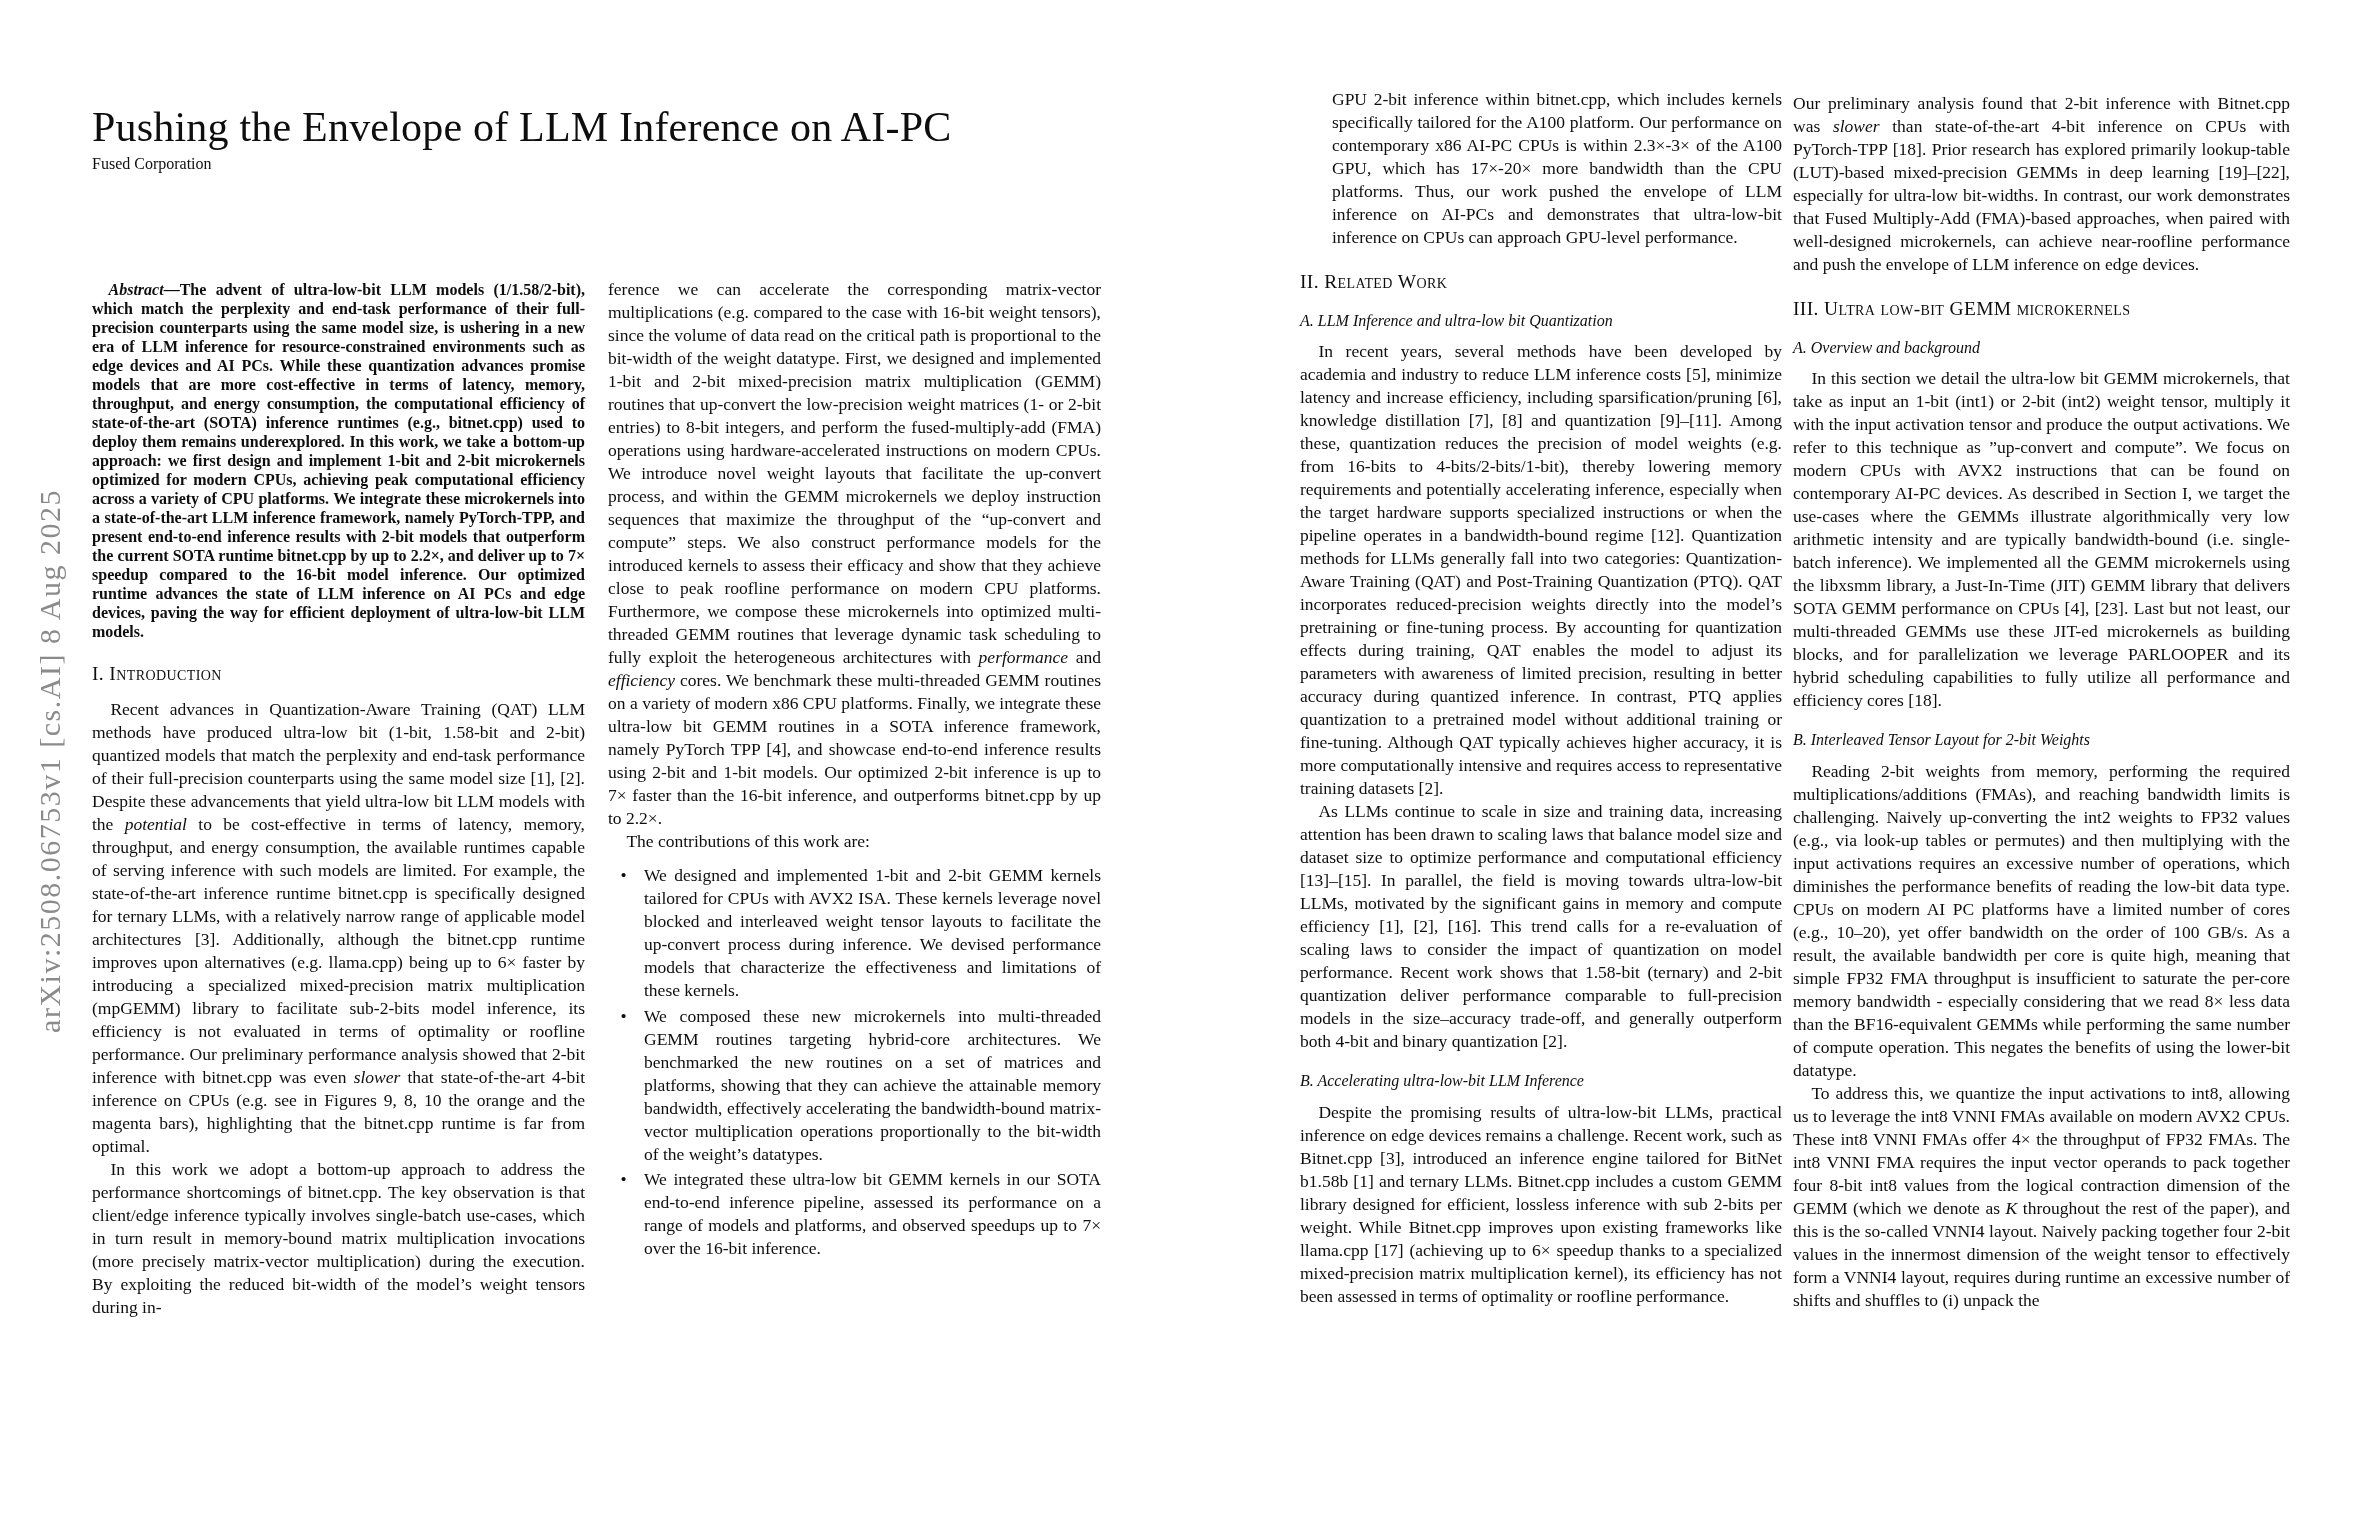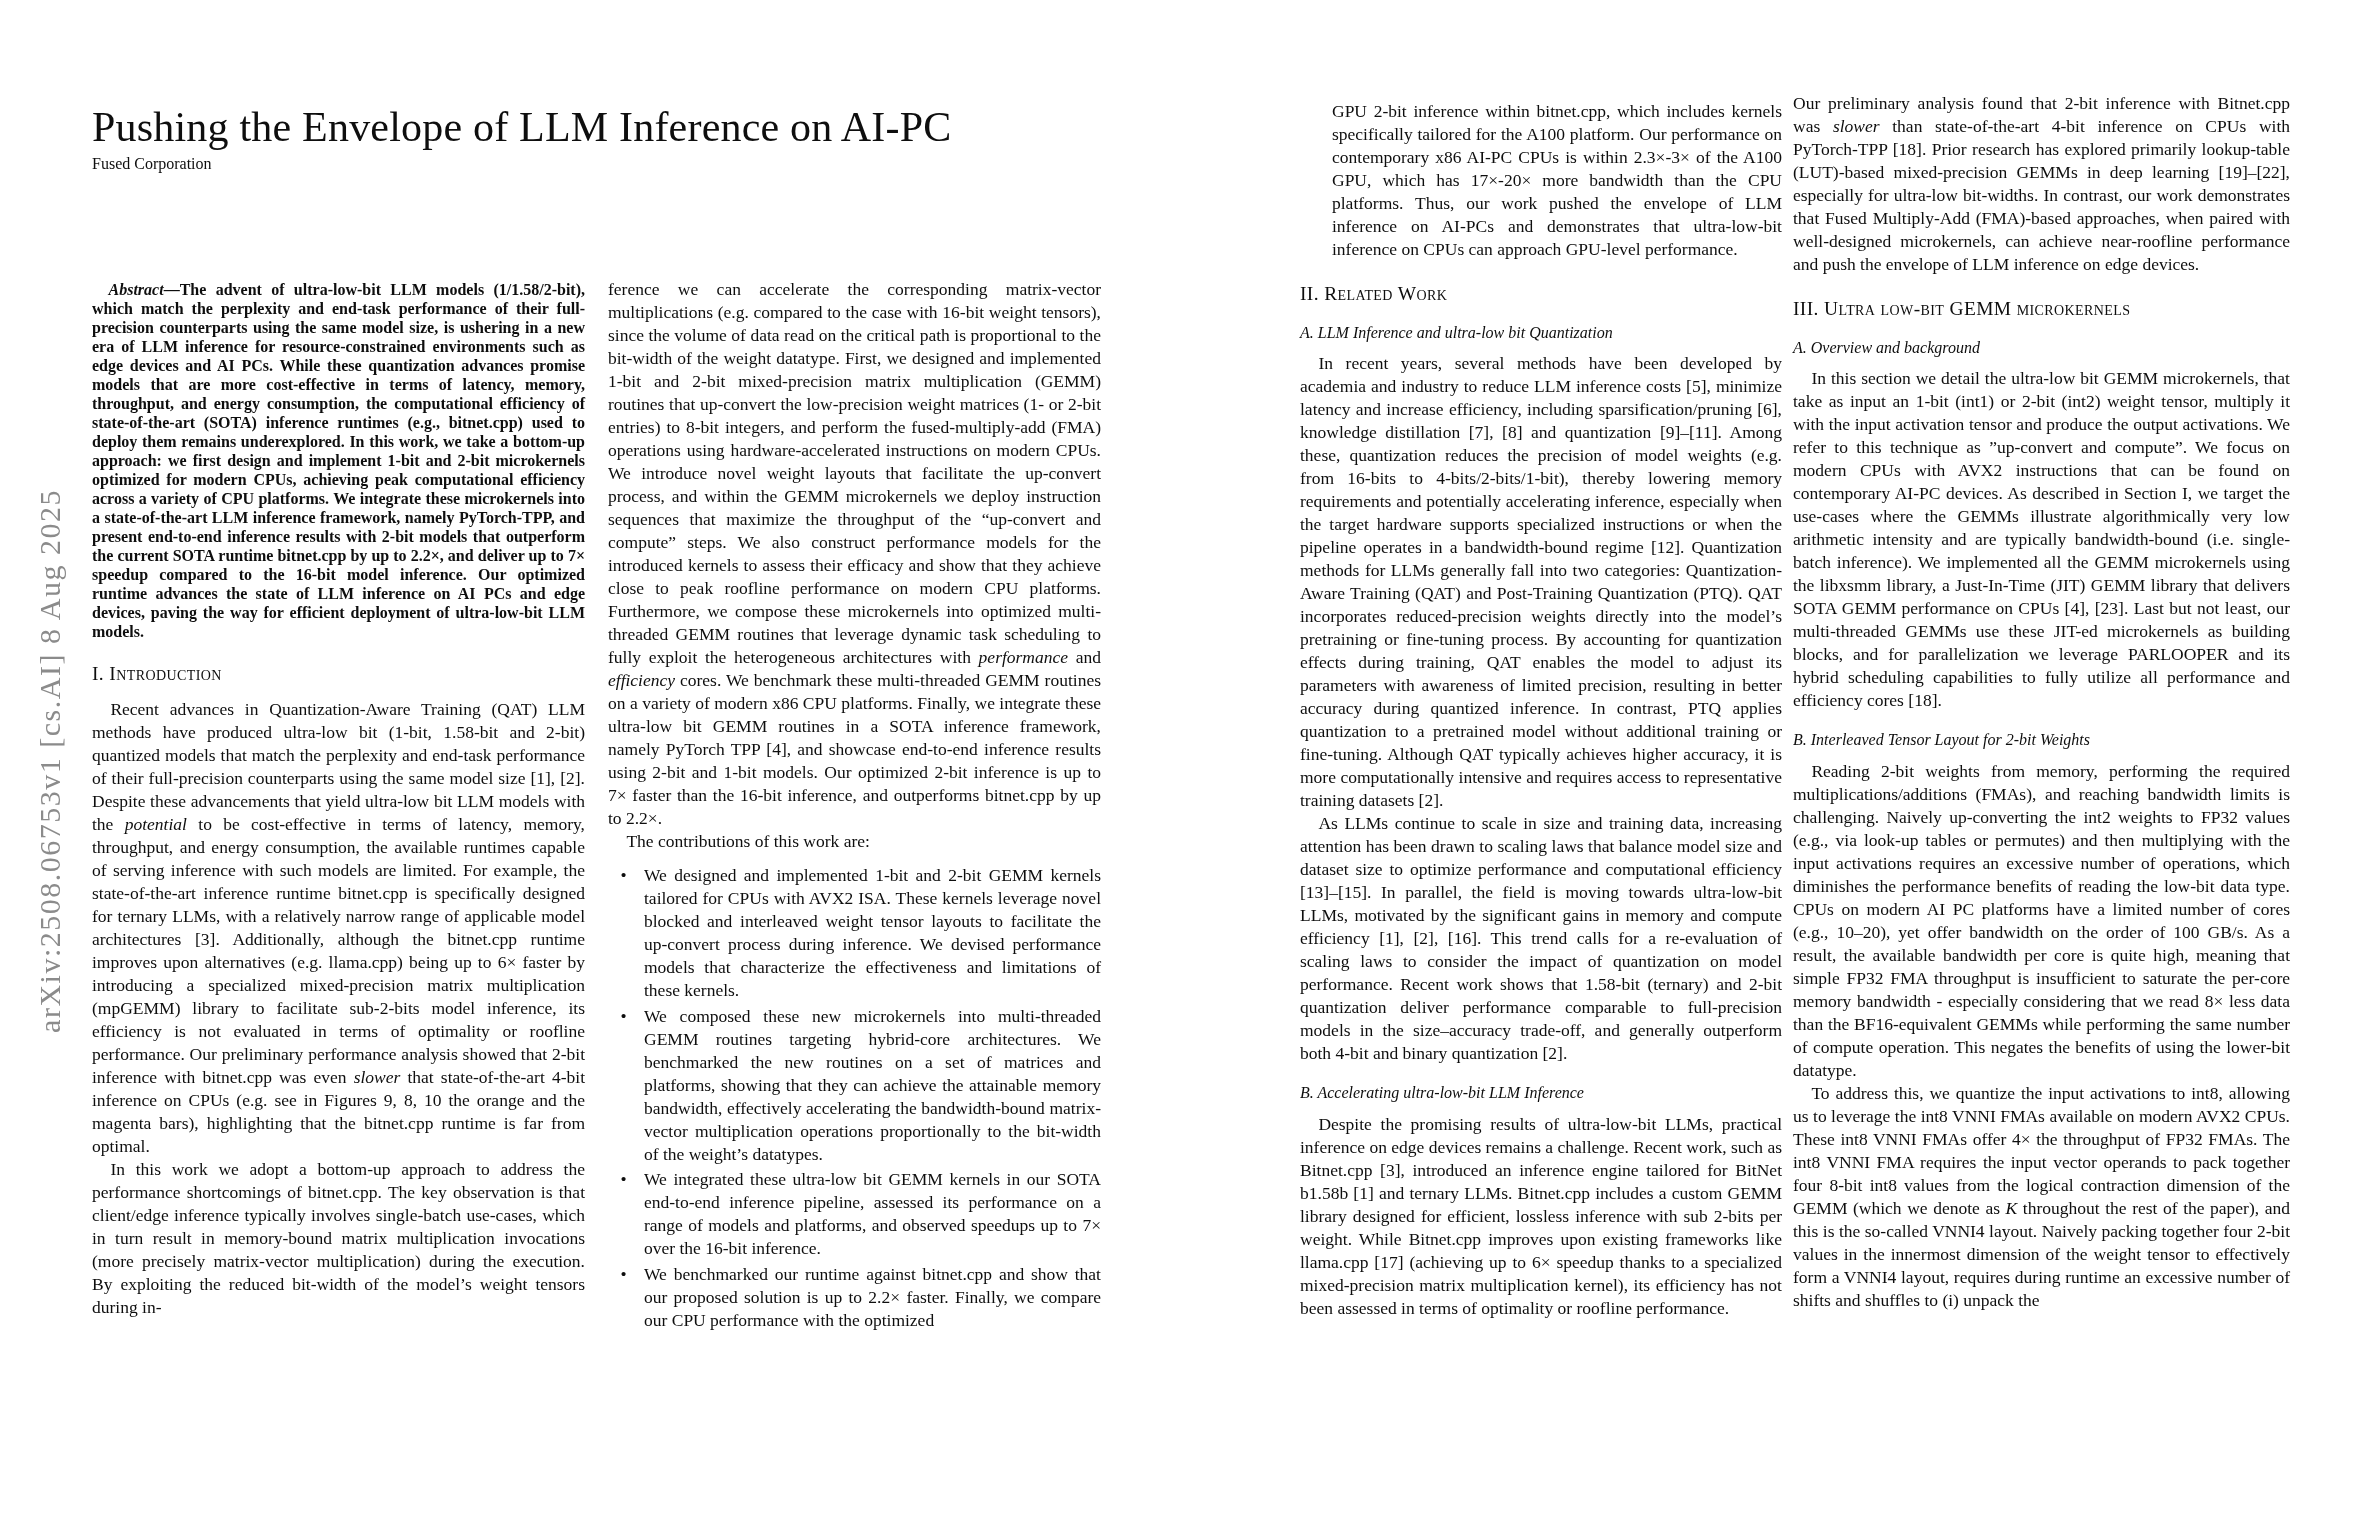--- a/index.html
+++ b/index.html
@@ -43,21 +43,21 @@
   .col{
     position:absolute;
     font-size:17.5px;
     line-height:23px;
     text-align:justify;
     hyphens:auto;
     -webkit-hyphens:auto;
   }
   #col1{left:92px;  top:280px; width:493px;}
   #col2{left:608px; top:278px; width:493px;}
-  #col3{left:1300px;top:100px;  width:482px;}
+  #col3{left:1300px;top:88px;  width:482px;}
   #col4{left:1793px;top:92px;  width:497px;}
   
   .abstract{
     margin:0;
     font-size:16px;
     line-height:19px;
     font-weight:700;
     text-indent:16.5px;
   }
   .abstract .ablabel{font-style:italic;}
@@ -113,21 +113,20 @@
   <p class="para">In this work we adopt a bottom-up approach to address the performance shortcomings of bitnet.cpp. The key observation is that client/edge inference typically involves single-batch use-cases, which in turn result in memory-bound matrix multiplication invocations (more precisely matrix-vector multiplication) during the execution. By exploiting the reduced bit-width of the model’s weight tensors during in-</p>
 </section>
 
 <section class="col" id="col2">
   <p class="para noindent">ference we can accelerate the corresponding matrix-vector multiplications (e.g. compared to the case with 16-bit weight tensors), since the volume of data read on the critical path is proportional to the bit-width of the weight datatype. First, we designed and implemented 1-bit and 2-bit mixed-precision matrix multiplication (GEMM) routines that up-convert the low-precision weight matrices (1- or 2-bit entries) to 8-bit integers, and perform the fused-multiply-add (FMA) operations using hardware-accelerated instructions on modern CPUs. We introduce novel weight layouts that facilitate the up-convert process, and within the GEMM microkernels we deploy instruction sequences that maximize the throughput of the “up-convert and compute” steps. We also construct performance models for the introduced kernels to assess their efficacy and show that they achieve close to peak roofline performance on modern CPU platforms. Furthermore, we compose these microkernels into optimized multi-threaded GEMM routines that leverage dynamic task scheduling to fully exploit the heterogeneous architectures with <em>performance</em> and <em>efficiency</em> cores. We benchmark these multi-threaded GEMM routines on a variety of modern x86 CPU platforms. Finally, we integrate these ultra-low bit GEMM routines in a SOTA inference framework, namely PyTorch TPP [4], and showcase end-to-end inference results using 2-bit and 1-bit models. Our optimized 2-bit inference is up to 7× faster than the 16-bit inference, and outperforms bitnet.cpp by up to 2.2×.</p>
   <p class="para">The contributions of this work are:</p>
   <ul class="bullets">
     <li>We designed and implemented 1-bit and 2-bit GEMM kernels tailored for CPUs with AVX2 ISA. These kernels leverage novel blocked and interleaved weight tensor layouts to facilitate the up-convert process during inference. We devised performance models that characterize the effectiveness and limitations of these kernels.</li>
     <li>We composed these new microkernels into multi-threaded GEMM routines targeting hybrid-core architectures. We benchmarked the new routines on a set of matrices and platforms, showing that they can achieve the attainable memory bandwidth, effectively accelerating the bandwidth-bound matrix-vector multiplication operations proportionally to the bit-width of the weight’s datatypes.</li>
     <li>We integrated these ultra-low bit GEMM kernels in our SOTA end-to-end inference pipeline, assessed its performance on a range of models and platforms, and observed speedups up to 7× over the 16-bit inference.</li>
-    <li>We benchmarked our runtime against bitnet.cpp and show that our proposed solution is up to 2.2× faster. Finally, we compare our CPU performance with the optimized</li>
   </ul>
 </section>
 
 <section class="col" id="col3">
   <p class="para hang">GPU 2-bit inference within bitnet.cpp, which includes kernels specifically tailored for the A100 platform. Our performance on contemporary x86 AI-PC CPUs is within 2.3×-3× of the A100 GPU, which has 17×-20× more bandwidth than the CPU platforms. Thus, our work pushed the envelope of LLM inference on AI-PCs and demonstrates that ultra-low-bit inference on CPUs can approach GPU-level performance.</p>
   <h2 class="sec">II. Related Work</h2>
   <h3 class="sub">A. LLM Inference and ultra-low bit Quantization</h3>
   <p class="para">In recent years, several methods have been developed by academia and industry to reduce LLM inference costs [5], minimize latency and increase efficiency, including sparsification/pruning [6], knowledge distillation [7], [8] and quantization [9]–[11]. Among these, quantization reduces the precision of model weights (e.g. from 16-bits to 4-bits/2-bits/1-bit), thereby lowering memory requirements and potentially accelerating inference, especially when the target hardware supports specialized instructions or when the pipeline operates in a bandwidth-bound regime [12]. Quantization methods for LLMs generally fall into two categories: Quantization-Aware Training (QAT) and Post-Training Quantization (PTQ). QAT incorporates reduced-precision weights directly into the model’s pretraining or fine-tuning process. By accounting for quantization effects during training, QAT enables the model to adjust its parameters with awareness of limited precision, resulting in better accuracy during quantized inference. In contrast, PTQ applies quantization to a pretrained model without additional training or fine-tuning. Although QAT typically achieves higher accuracy, it is more computationally intensive and requires access to representative training datasets [2].</p>
   <p class="para">As LLMs continue to scale in size and training data, increasing attention has been drawn to scaling laws that balance model size and dataset size to optimize performance and computational efficiency [13]–[15]. In parallel, the field is moving towards ultra-low-bit LLMs, motivated by the significant gains in memory and compute efficiency [1], [2], [16]. This trend calls for a re-evaluation of scaling laws to consider the impact of quantization on model performance. Recent work shows that 1.58-bit (ternary) and 2-bit quantization deliver performance comparable to full-precision models in the size–accuracy trade-off, and generally outperform both 4-bit and binary quantization [2].</p>
   <h3 class="sub">B. Accelerating ultra-low-bit LLM Inference</h3>

